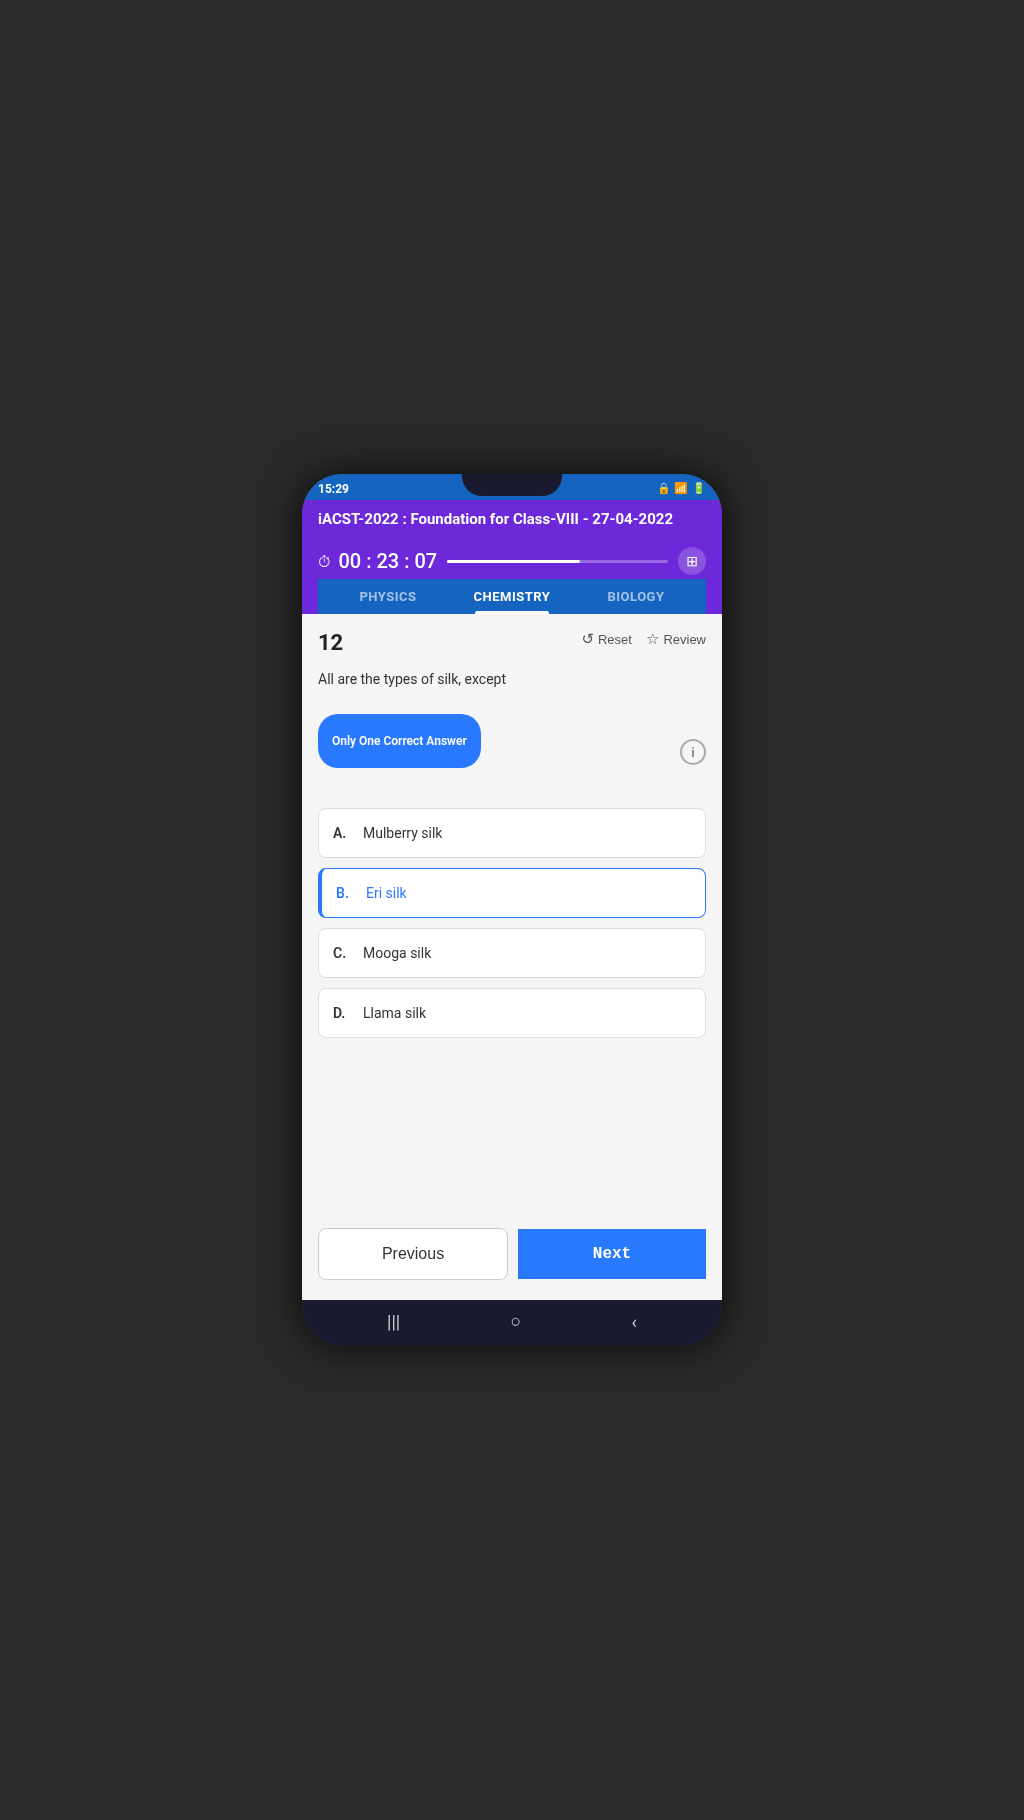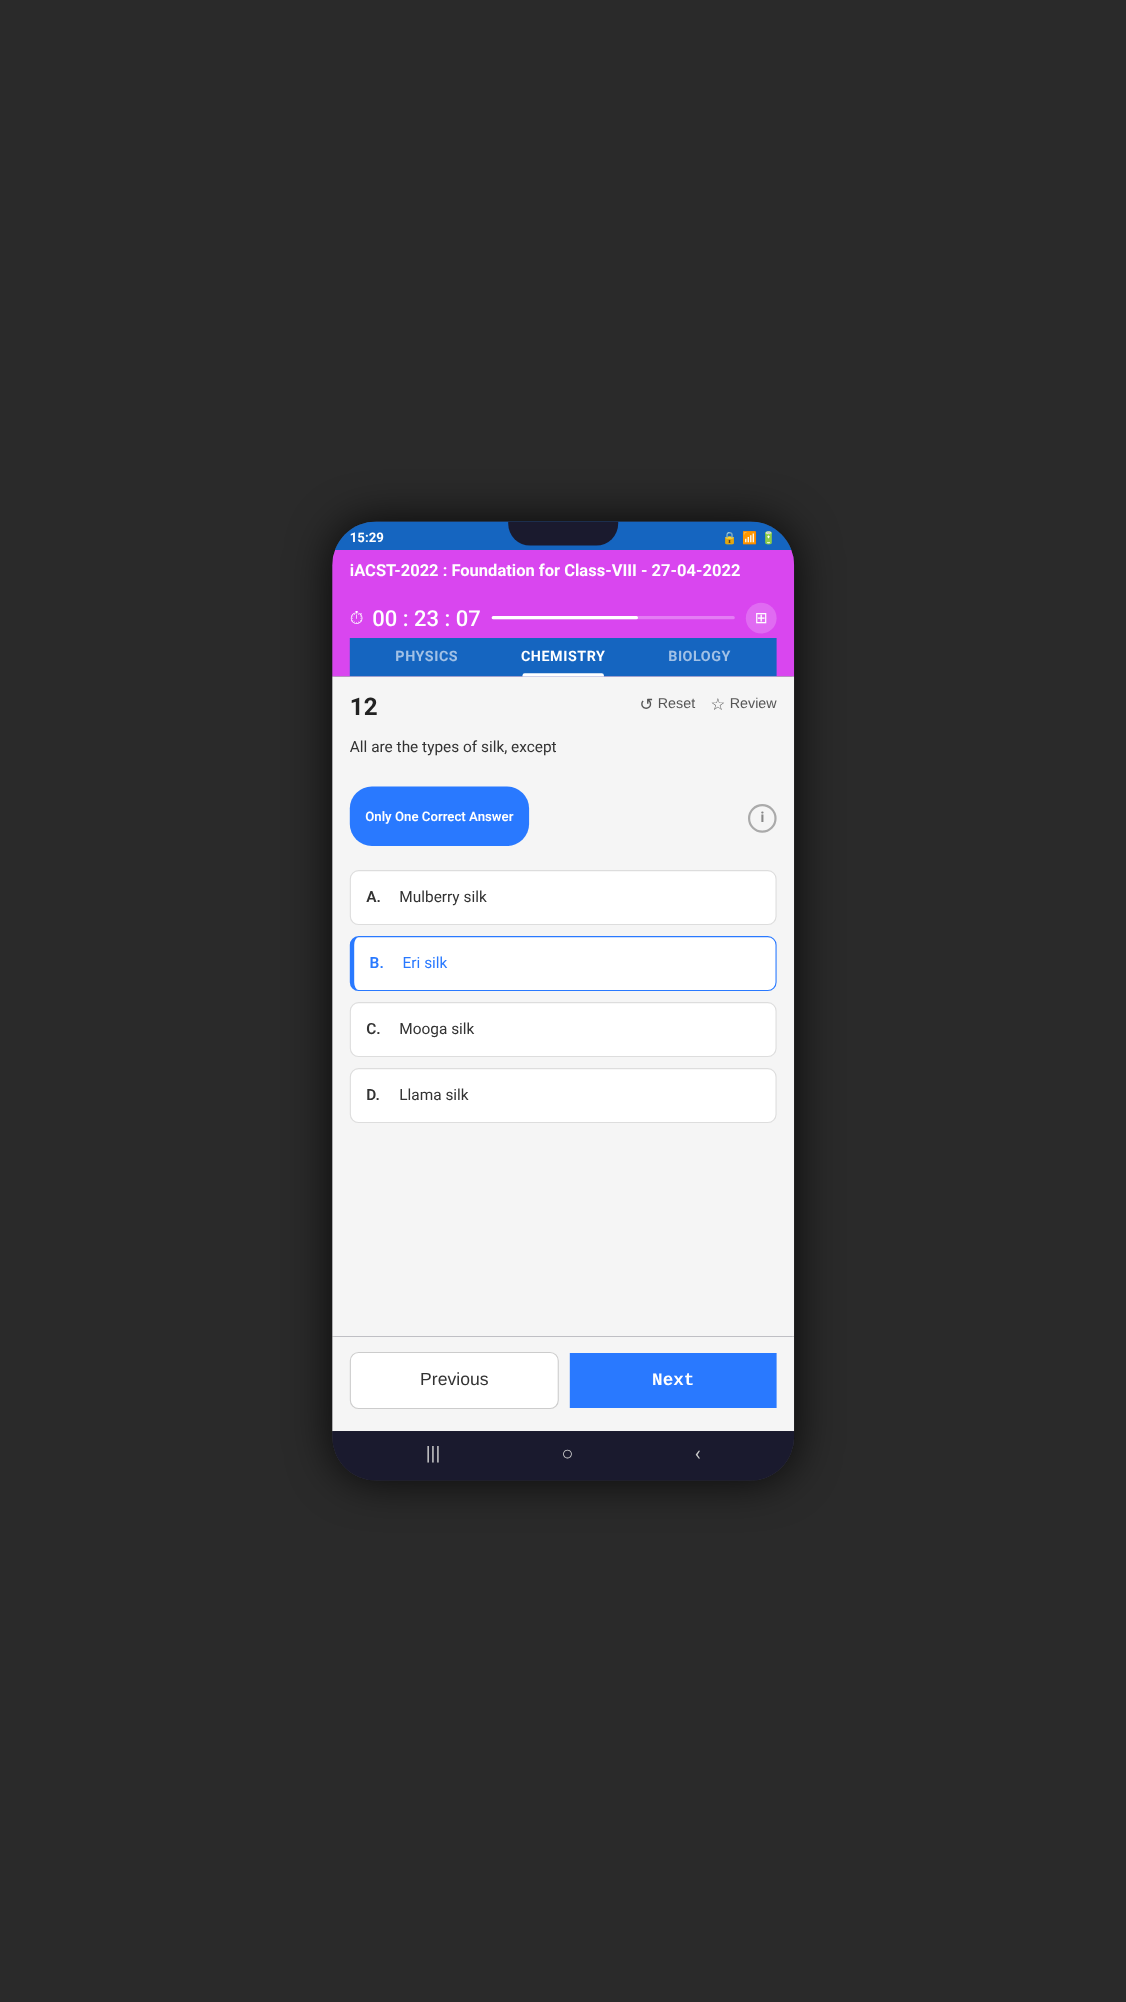--- a/index.html
+++ b/index.html
@@ -25,21 +25,21 @@
       overflow: hidden;
     }
 
     .status-bar {
       background: #1565c0;
       color: white;
       font-size: 12px;
       padding: 8px 16px 4px 16px;
       display: flex;
       justify-content: space-between;
-      align-items: center;
+      align-items: flex-start;
     }
 
     .status-bar .time {
       font-weight: bold;
     }
 
     .status-bar .icons {
       display: flex;
       gap: 4px;
       align-items: center;
@@ -52,21 +52,21 @@
       left: 50%;
       transform: translateX(-50%);
       width: 100px;
       height: 22px;
       background: #1a1a2e;
       border-radius: 0 0 20px 20px;
       z-index: 10;
     }
 
     .header {
-      background: #d946ef;
+      background: #6d28d9;
       color: white;
       padding: 10px 16px 0 16px;
     }
 
     .header-title {
       font-size: 15px;
       font-weight: bold;
       line-height: 1.3;
       padding-bottom: 10px;
     }
@@ -201,21 +201,21 @@
     }
 
     .answer-type-badge {
       display: inline-block;
       background: #2979ff;
       color: white;
       font-size: 12px;
       font-weight: 600;
       padding: 20px 14px;
       border-radius: 20px;
-      margin-bottom: 2px;
+      margin-bottom: 20px;
     }
 
     .info-icon {
       display: inline-flex;
       align-items: center;
       justify-content: center;
       width: 26px;
       height: 26px;
       border: 2px solid #aaa;
       border-radius: 50%;

